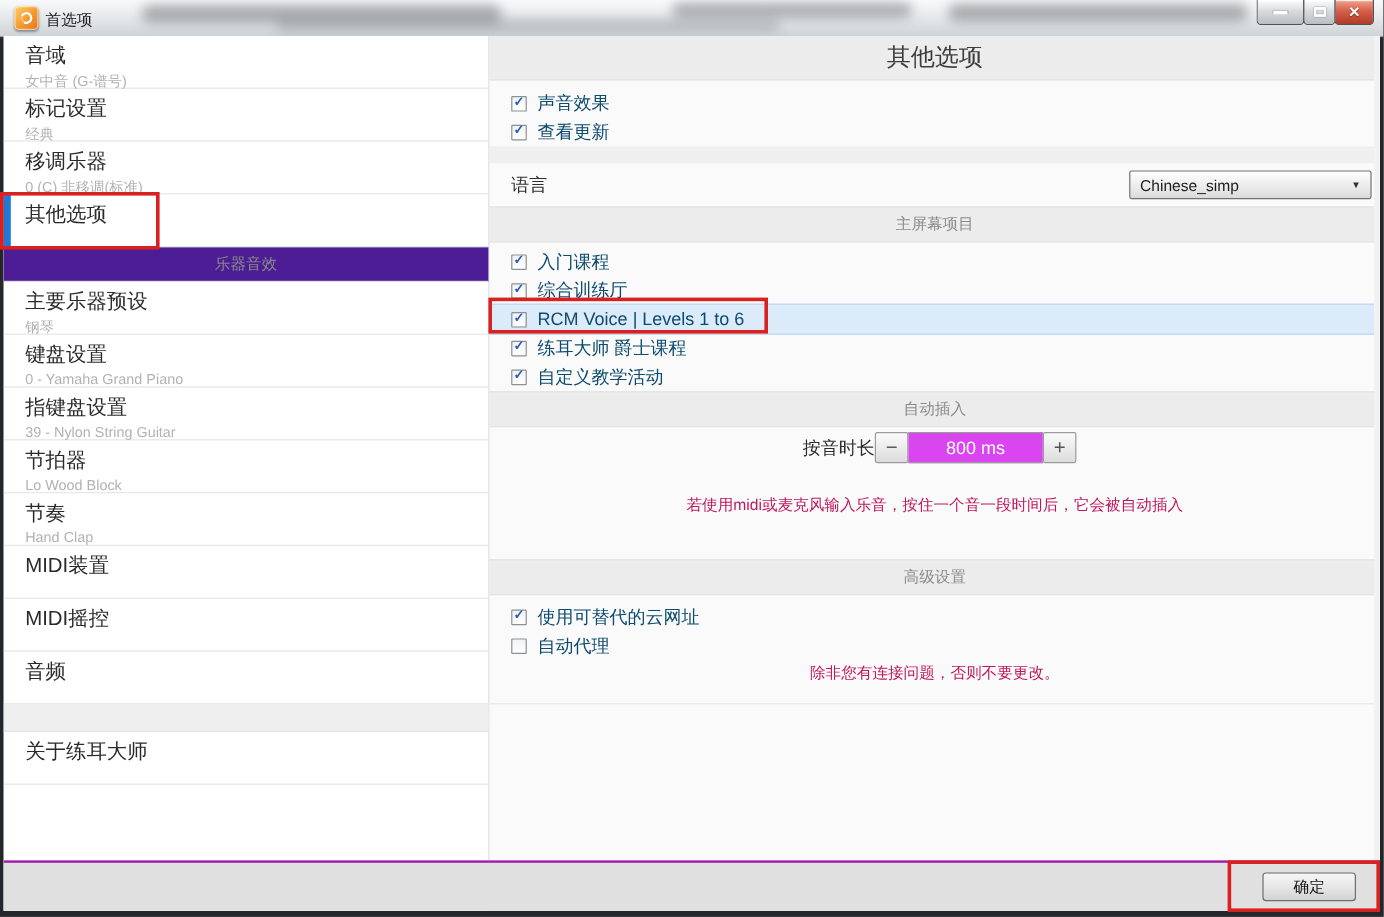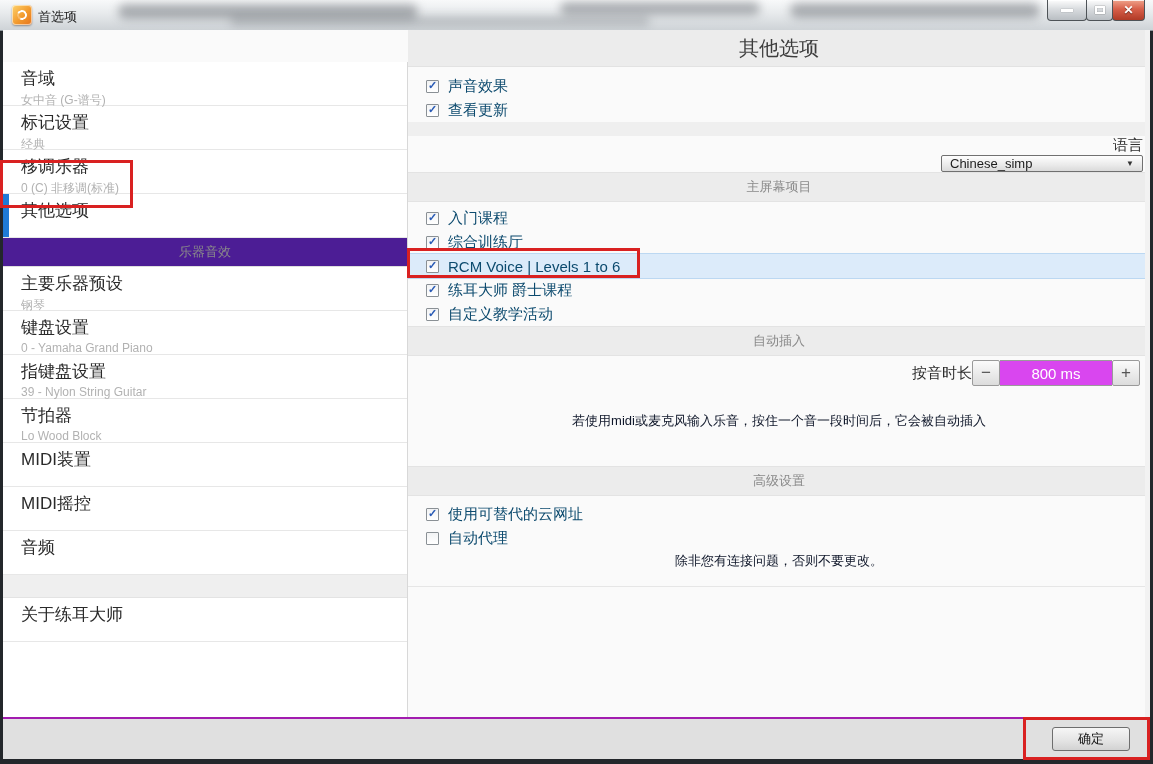--- a/index.html
+++ b/index.html
@@ -34,21 +34,21 @@
     color:#fff;font-size:12px;font-weight:bold;text-shadow:0 1px 1px rgba(0,0,0,.5);}
   .min-glyph{width:12px;height:3px;background:#fff;box-shadow:0 0 1px #555;}
   .max-glyph{width:10px;height:8px;border:2px solid #fff;box-shadow:0 0 1px #555, inset 0 0 1px #555;box-sizing:border-box;}
 
   
   .content{position:absolute;top:30px;left:3px;right:3px;bottom:5px;background:#fafafa;
     display:flex;overflow:hidden;}
 
   
   .sidebar{width:404px;min-width:404px;background:#fff;border-right:1px solid #d8d8d8;
-    display:flex;flex-direction:column;margin-top:32px;}
+    display:flex;flex-direction:column;}
   .side-item{height:44px;min-height:44px;padding:5px 0 0 18px;border-bottom:1px solid #e7e7e7;
     position:relative;box-sizing:border-box;cursor:default;}
   .si-label{font-size:17px;color:#2a2a2a;}
   .si-sub{font-size:12px;color:#b2b2b2;margin-top:2px;}
   .side-item.selected::before{content:"";position:absolute;left:0;top:0;bottom:0;width:6px;background:#1f7ad6;}
   .side-section{height:28px;min-height:28px;line-height:28px;text-align:center;background:#4c1d95;
     color:#8a8a8a;font-size:13px;border-bottom:1px solid #dedede;}
   .side-spacer{height:22px;min-height:22px;background:#efefef;border-bottom:1px solid #e3e3e3;}
 
   
@@ -60,38 +60,38 @@
   .group3{padding-top:6px;}
   .crow{height:24px;display:flex;align-items:center;padding-left:18px;}
   .crow.hl{background:#dcebfa;border-top:1px solid #bcd8f2;border-bottom:1px solid #bcd8f2;
     box-sizing:border-box;height:26px;margin:-1px 0;position:relative;}
   .cb{width:13px;height:13px;min-width:13px;border:1px solid #8a9095;border-radius:1px;
     background:linear-gradient(#f2f3f4,#ffffff);display:inline-flex;align-items:center;
     justify-content:center;margin-right:9px;box-sizing:border-box;}
   .cb .mark{font-size:11px;line-height:1;color:#2a5bb5;font-weight:bold;margin-top:-1px;}
   .cb-label{font-size:15px;color:#0c4a6e;}
   .band{height:14px;min-height:14px;background:#efefef;}
-  .lang-row{height:36px;min-height:36px;display:flex;align-items:flex-end;
-    justify-content:space-between;padding:0 7px 0 18px;flex-direction:column;}
+  .lang-row{height:36px;min-height:36px;display:flex;align-items:center;
+    justify-content:space-between;padding:0 7px 0 18px;}
   .row-label{font-size:15px;color:#2e2e2e;}
   .combo{width:202px;height:24px;border:1px solid #707070;border-radius:2px;
     background:linear-gradient(#fefefe,#eaeaea 60%,#dadada);display:flex;align-items:center;
     justify-content:space-between;padding:0 8px;box-sizing:border-box;font-size:13px;color:#1c1c1c;}
   .combo-arrow{font-size:8px;color:#333;}
   .sec-header{height:28px;min-height:28px;line-height:28px;text-align:center;background:#ececec;
     color:#8a8a8a;font-size:13px;border-top:1px solid #e3e3e3;border-bottom:1px solid #e3e3e3;}
   .duration-row{height:34px;min-height:34px;display:flex;align-items:center;
-    justify-content:flex-end;padding:0 10px 0 18px;}
+    justify-content:center;padding:0 10px 0 18px;}
   .stepper{display:flex;height:26px;}
   .step-btn{width:28px;border:1px solid #9a9a9a;background:linear-gradient(#fbfbfb,#dcdcdc);
     font-size:17px;color:#555;display:flex;align-items:center;justify-content:center;
     border-radius:2px;box-sizing:border-box;font-family:inherit;padding:0;}
   .step-value{width:112px;background:#d946ef;color:#fff;font-size:15px;display:flex;
     align-items:center;justify-content:center;border-top:1px solid #9a9a9a;border-bottom:1px solid #9a9a9a;}
-  .hint{text-align:center;font-size:13px;color:#0f172a;}
+  .hint{text-align:center;font-size:13px;color:#be185d;}
   .hint.auto{margin-top:22px;}
   .adv-header{margin-top:36px;}
   .hint.adv{margin-top:2px;}
   .sep{border-top:1px solid #e6e6e6;margin-top:16px;}
   .scroll-strip{position:absolute;right:0;top:0;bottom:0;width:5px;background:#f2f2f2;}
 
   
   .footer{position:absolute;left:3px;right:3px;bottom:5px;height:40px;background:#e0e0e0;
     border-top:2px solid #a21caf;}
   .ok-btn{position:absolute;right:20px;top:8px;width:78px;height:24px;border:1px solid #6e6e6e;
@@ -159,20 +159,24 @@
         <div class="si-label">键盘设置</div>
         <div class="si-sub">0 - Yamaha Grand Piano</div>
       </div>
       <div class="side-item">
         <div class="si-label">指键盘设置</div>
         <div class="si-sub">39 - Nylon String Guitar</div>
       </div>
       <div class="side-item">
         <div class="si-label">节拍器</div>
         <div class="si-sub">Lo Wood Block</div>
+      </div>
+      <div class="side-item">
+        <div class="si-label">节奏</div>
+        <div class="si-sub">Hand Clap</div>
       </div>
       <div class="side-item">
         <div class="si-label">MIDI装置</div>
         <div class="si-sub"></div>
       </div>
       <div class="side-item">
         <div class="si-label">MIDI摇控</div>
         <div class="si-sub"></div>
       </div>
       <div class="side-item">

